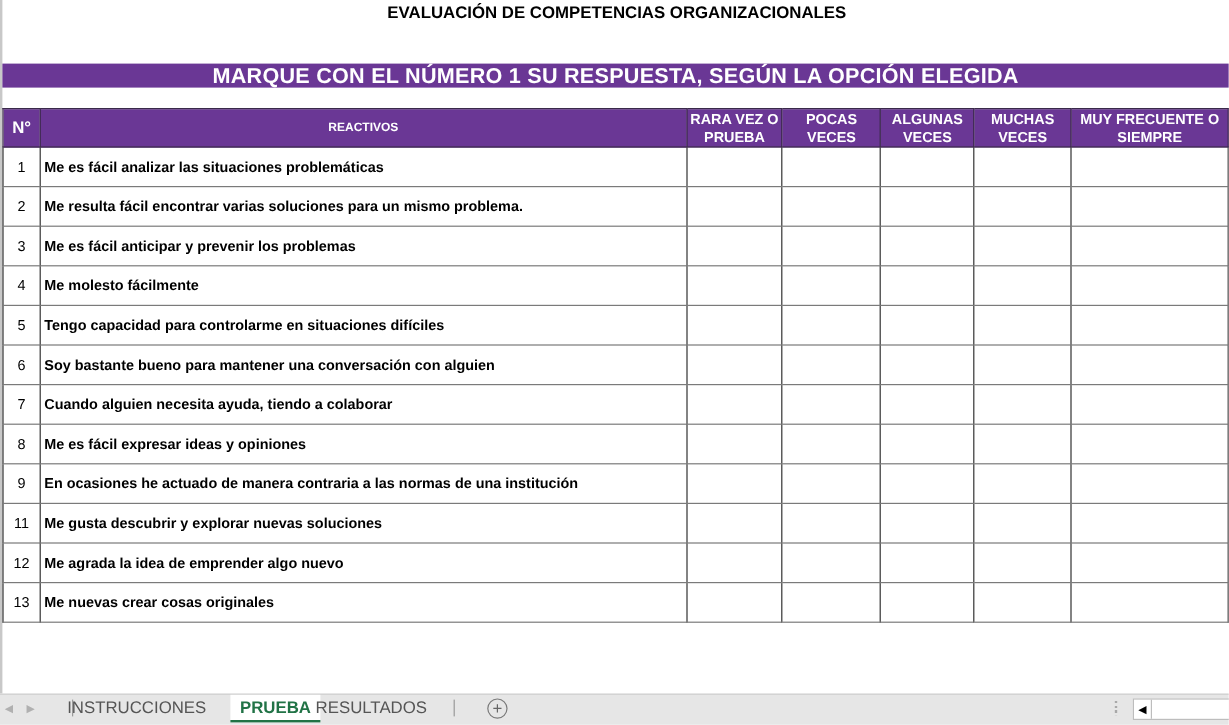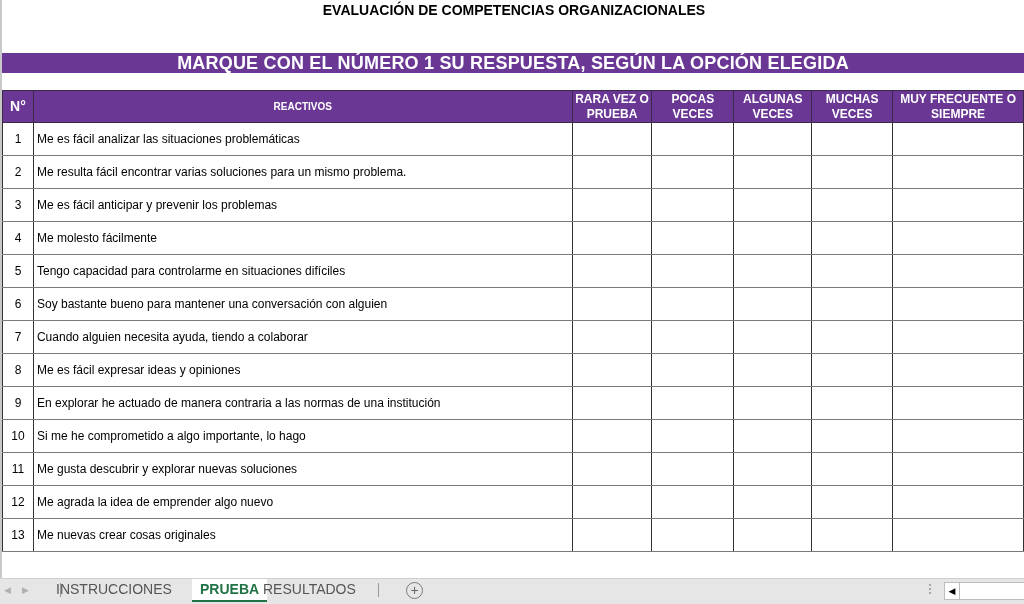--- a/index.html
+++ b/index.html
@@ -12,21 +12,21 @@
             color:#fff; font-weight:bold; font-size:18px; line-height:21px; text-align:center;
             letter-spacing:0.2px; }
   table.grid { position:absolute; left:2px; top:90px; border-collapse:collapse; table-layout:fixed; }
   table.grid th { background:#6a3795; color:#fff; font-weight:bold; border:1px solid #3a2a4a;
                   padding:0; height:31px; line-height:15px; font-size:12px; text-align:center; }
   table.grid th.reactivos { font-size:10px; }
   table.grid th.num { font-size:14px; }
   table.grid td { border:1px solid #555; height:32px; padding:0; font-size:12px; color:#000; }
   table.grid tr td { border-left:1px solid #333; border-right:1px solid #333; border-top:1px solid #7a7a7a; border-bottom:1px solid #7a7a7a; }
   td.num { text-align:center; font-size:14px; }
-  td.text { font-weight:normal; padding-left:3px !important; white-space:nowrap; overflow:hidden; }
+  td.text { font-weight:bold; padding-left:3px !important; white-space:nowrap; overflow:hidden; }
   td.ans { background:#fff; }
   .tabbar { position:absolute; left:0; top:578px; width:1024px; height:26px; background:#e6e6e6;
             border-top:1px solid #cfcfcf; }
   .nav-arrow { position:absolute; top:6px; font-size:9px; color:#b0b0b0; }
   .tab { position:absolute; top:0; height:22px; line-height:20px; font-size:14px; color:#555;
          padding:0 8px; }
   .tab.active { background:#fff; color:#217346; font-weight:bold; border-bottom:2px solid #217346; height:21px;text-align:center; }
   .sep { position:absolute; top:4px; width:1px; height:14px; background:#9a9a9a; }
   .add-sheet { position:absolute; left:406px; top:3px; width:15px; height:15px; border:1px solid #7a7a7a;
                border-radius:50%; text-align:center; line-height:14px; font-size:14px; color:#666; }
@@ -134,30 +134,21 @@
         <td class="num">8</td>
         <td class="text">Me es fácil expresar ideas y opiniones</td>
         <td class="ans"></td>
         <td class="ans"></td>
         <td class="ans"></td>
         <td class="ans"></td>
         <td class="ans"></td>
       </tr>
       <tr>
         <td class="num">9</td>
-        <td class="text">En explorar he actuado de manera contraria a las normas de una institución</td>
-        <td class="ans"></td>
-        <td class="ans"></td>
-        <td class="ans"></td>
-        <td class="ans"></td>
-        <td class="ans"></td>
-      </tr>
-      <tr>
-        <td class="num">10</td>
-        <td class="text">Si me he comprometido a algo importante, lo hago</td>
+        <td class="text">En ocasiones he actuado de manera contraria a las normas de una institución</td>
         <td class="ans"></td>
         <td class="ans"></td>
         <td class="ans"></td>
         <td class="ans"></td>
         <td class="ans"></td>
       </tr>
       <tr>
         <td class="num">11</td>
         <td class="text">Me gusta descubrir y explorar nuevas soluciones</td>
         <td class="ans"></td>

